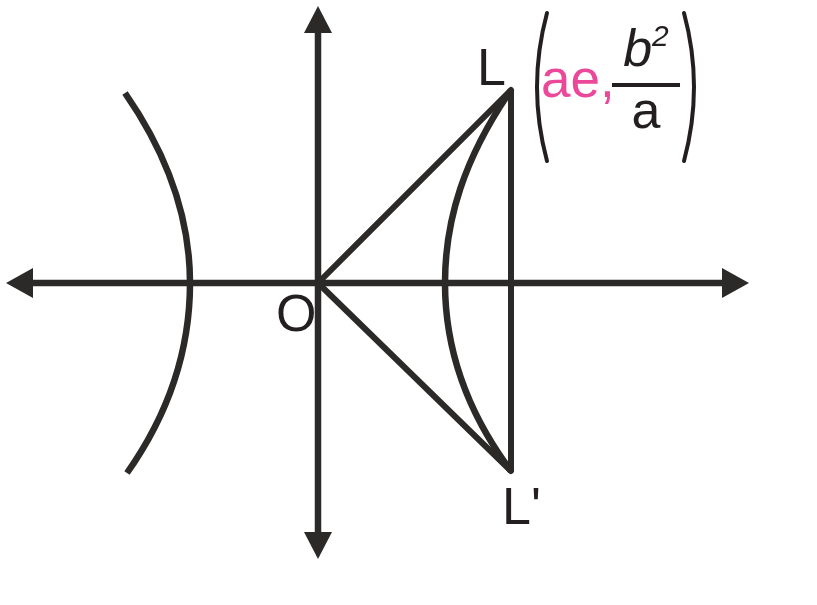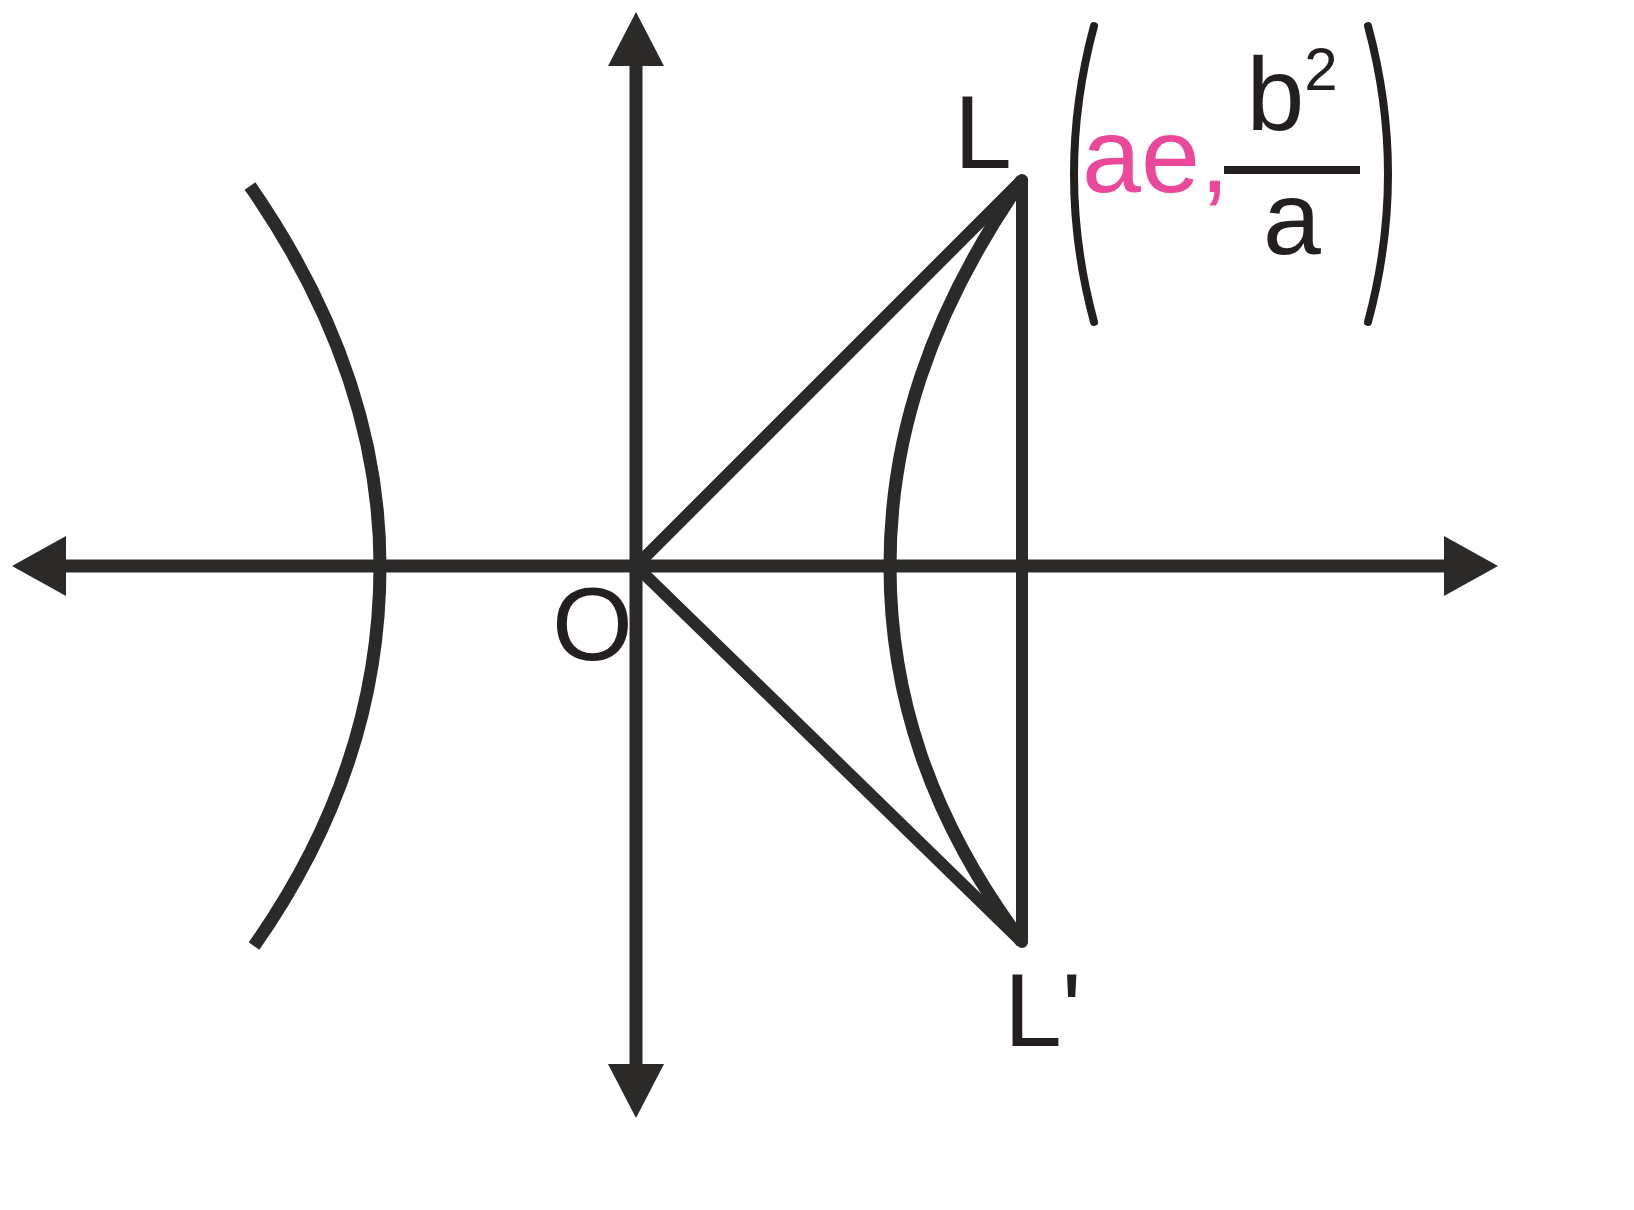--- a/index.html
+++ b/index.html
@@ -43,20 +43,21 @@
     left: 612px;
     top: 22px;
     width: 68px;
     text-align: center;
     color: #231f20;
   }
   .frac .num {
     display: block;
     font-size: 52px;
     line-height: 1;
+    font-style: italic;
   }
   .frac .num sup {
     font-size: 30px;
     line-height: 0;
     vertical-align: 20px;
   }
   .frac .bar {
     height: 0;
     border-top: 4.5px solid #231f20;
     margin-top: 9px;

